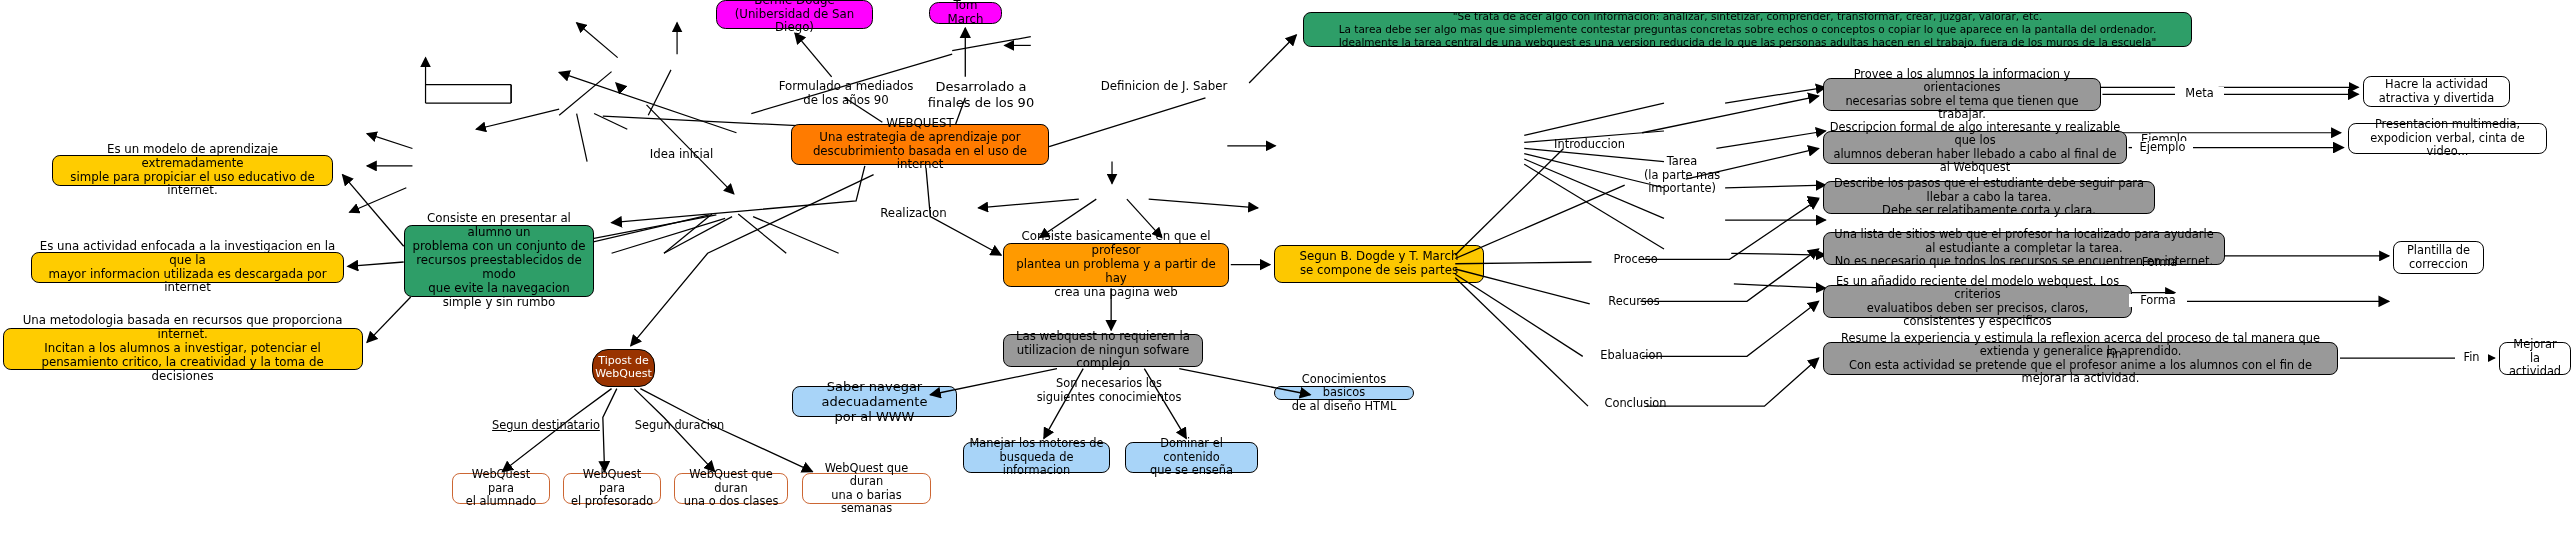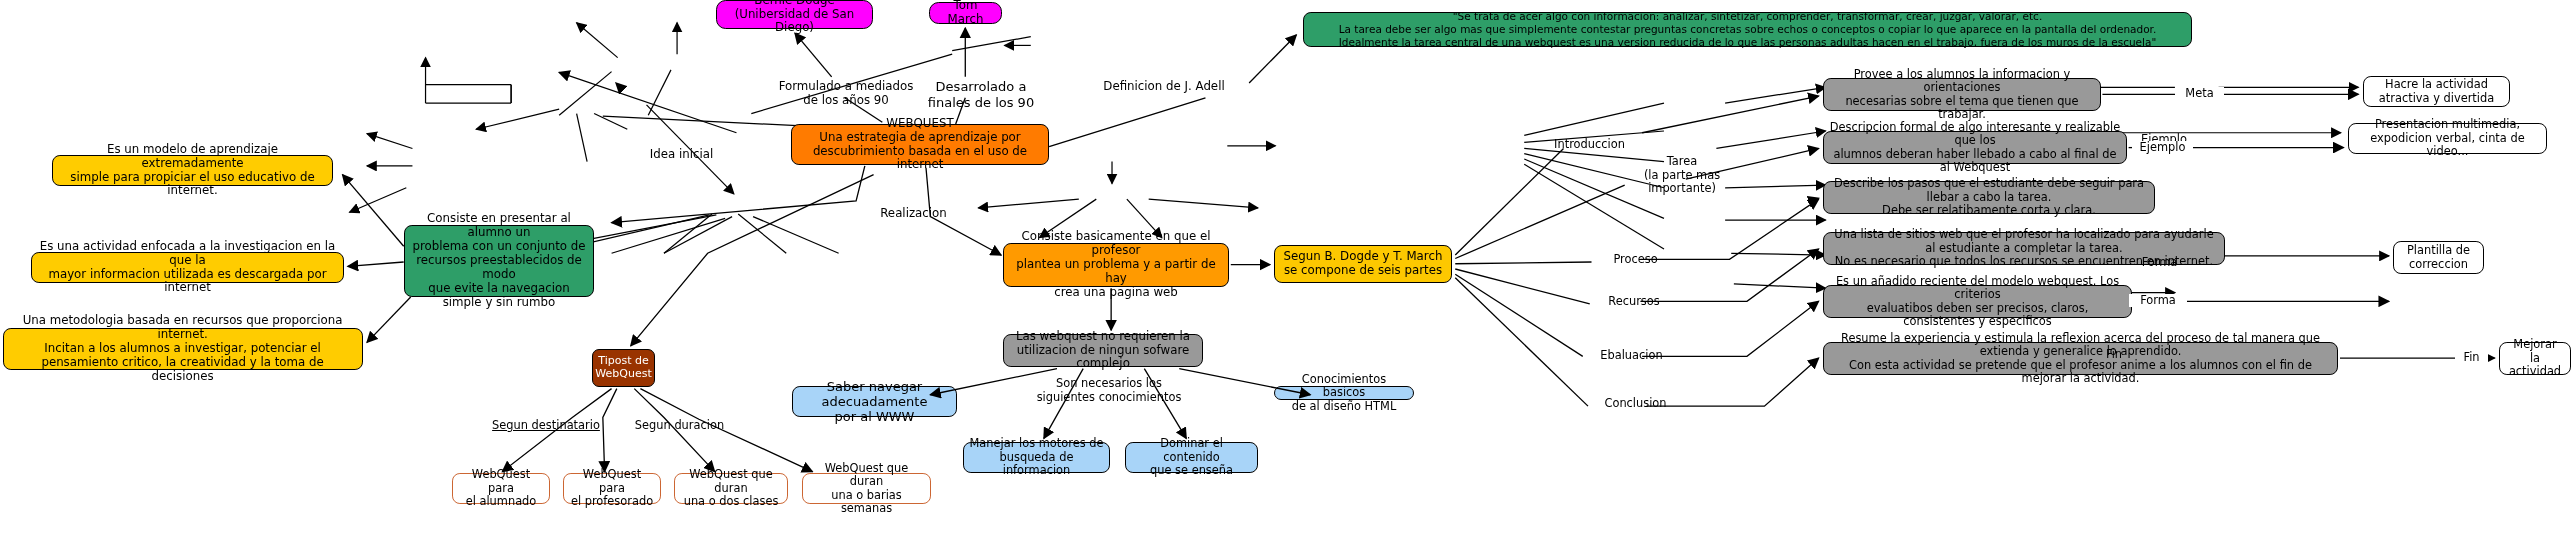--- a/index.html
+++ b/index.html
@@ -118,21 +118,21 @@
   <div class="node n-magenta" style="left:929px;top:1.7px;width:73px;height:22px;font-size:11.8px;white-space:pre-line;border-radius:9.6px;">Tom March</div>
 
   <div class="node n-green" style="left:1303px;top:12.2px;width:889px;height:35px;font-size:10.5px;white-space:pre-line;line-height:1.25;">"Se trata de acer algo con informacion: analizar, sintetizar, comprender, transformar, crear, juzgar, valorar, etc.
 La tarea debe ser algo mas que simplemente contestar preguntas concretas sobre echos o conceptos o copiar lo que aparece en la pantalla del ordenador.
 Idealmente la tarea central de una webquest es una version reducida de lo que  las personas adultas hacen en el trabajo, fuera de los muros de la escuela"</div>
 
   <div class="edge-label" style="left:772px;top:79px;width:148px;font-size:11.8px;line-height:1.2;">Formulado a mediados
 de los años 90</div>
   <div class="edge-label" style="left:920px;top:79px;width:122px;font-size:13px;line-height:1.2;">Desarrolado a
 finales de los 90</div>
-  <div class="edge-label" style="left:1081px;top:80px;width:166px;font-size:11.8px;">Definicion de J. Adell</div>
+  <div class="edge-label" style="left:1081px;top:80px;width:166px;font-size:11.8px;">Definicion de J. Saber</div>
   <div class="edge-label" style="left:642px;top:148px;width:79px;font-size:11.8px;">Idea inicial</div>
   <div class="edge-label" style="left:874px;top:207px;width:79px;font-size:11.8px;">Realizacion</div>
 
   <div class="node n-orange" style="left:791px;top:124px;width:258px;height:41px;font-size:11.8px;white-space:pre-line;">WEBQUEST
 Una estrategia de aprendizaje por
 descubrimiento basada en el uso de internet</div>
 
   <div class="node n-gold" style="left:52px;top:155px;width:281px;height:31px;font-size:11.8px;white-space:pre-line;">Es un modelo de aprendizaje extremadamente
 simple para propiciar el uso educativo de internet.</div>
 
@@ -141,21 +141,21 @@
 
   <div class="node n-gold" style="left:2.6px;top:328px;width:360px;height:42px;font-size:11.8px;white-space:pre-line;">Una metodologia basada en recursos que proporciona internet.
 Incitan a los alumnos a investigar, potenciar el
 pensamiento critico, la creatividad y la toma de decisiones</div>
 
   <div class="node n-green" style="left:404px;top:225px;width:190px;height:72px;font-size:11.8px;white-space:pre-line;">Consiste en presentar al alumno un
 problema con un conjunto de
 recursos preestablecidos de modo
 que evite la navegacion simple y sin rumbo</div>
 
-  <div class="node n-brown" style="left:592px;top:349px;width:63px;height:38px;font-size:11px;white-space:pre-line;border-radius:7px;">Tipost de
+  <div class="node n-brown" style="left:592px;top:349px;width:63px;height:38px;font-size:11px;white-space:pre-line;border-radius:16px;">Tipost de
 WebQuest</div>
 
   <div class="edge-label" style="left:485px;top:419px;width:122px;font-size:11.4px;text-decoration:underline;">Segun destinatario</div>
   <div class="edge-label" style="left:627px;top:419px;width:105px;font-size:11.4px;">Segun duracion</div>
 
   <div class="node n-peach" style="left:452px;top:473px;width:98px;height:31px;font-size:11.4px;white-space:pre-line;color:#000;">WebQuest para
 el alumnado</div>
   <div class="node n-peach" style="left:563px;top:473px;width:98px;height:31px;font-size:11.4px;white-space:pre-line;color:#000;">WebQuest para
 el profesorado</div>
   <div class="node n-peach" style="left:674px;top:473px;width:114px;height:31px;font-size:11.4px;white-space:pre-line;color:#000;">WebQuest que duran
@@ -175,21 +175,21 @@
 
   <div class="node n-blue" style="left:792px;top:386px;width:165px;height:31px;font-size:13px;white-space:pre-line;">Saber navegar adecuadamente
 por al WWW</div>
   <div class="node n-blue" style="left:963px;top:442px;width:147px;height:31px;font-size:11.4px;white-space:pre-line;">Manejar los motores de
 busqueda de informacion</div>
   <div class="node n-blue" style="left:1125px;top:442px;width:133px;height:31px;font-size:11.4px;white-space:pre-line;">Dominar el contenido
 que se enseña</div>
   <div class="node n-blue" style="left:1274px;top:386px;width:140px;height:14px;font-size:11.4px;white-space:pre-line;">Conocimientos basicos
 de al diseño HTML</div>
 
-  <div class="node n-gold2" style="left:1274px;top:245px;width:178px;height:38px;font-size:11.8px;white-space:pre-line;">Segun B. Dogde y T. March
+  <div class="node n-gold2" style="left:1274px;top:245px;width:210px;height:38px;font-size:11.8px;white-space:pre-line;">Segun B. Dogde y T. March
 se compone de seis partes</div>
 
   <div class="edge-label" style="left:1537px;top:138px;width:105px;font-size:11.4px;">Introduccion</div>
   <div class="edge-label" style="left:1621px;top:155px;width:122px;font-size:11.4px;line-height:1.2;">Tarea
 (la parte mas
 importante)</div>
   <div class="edge-label" style="left:1592px;top:253px;width:87px;font-size:11.4px;">Proceso</div>
   <div class="edge-label" style="left:1586px;top:295px;width:96px;font-size:11.4px;">Recursos</div>
   <div class="edge-label" style="left:1579px;top:349px;width:105px;font-size:11.4px;">Ebaluacion</div>
   <div class="edge-label" style="left:1583px;top:397px;width:105px;font-size:11.4px;">Conclusion</div>

